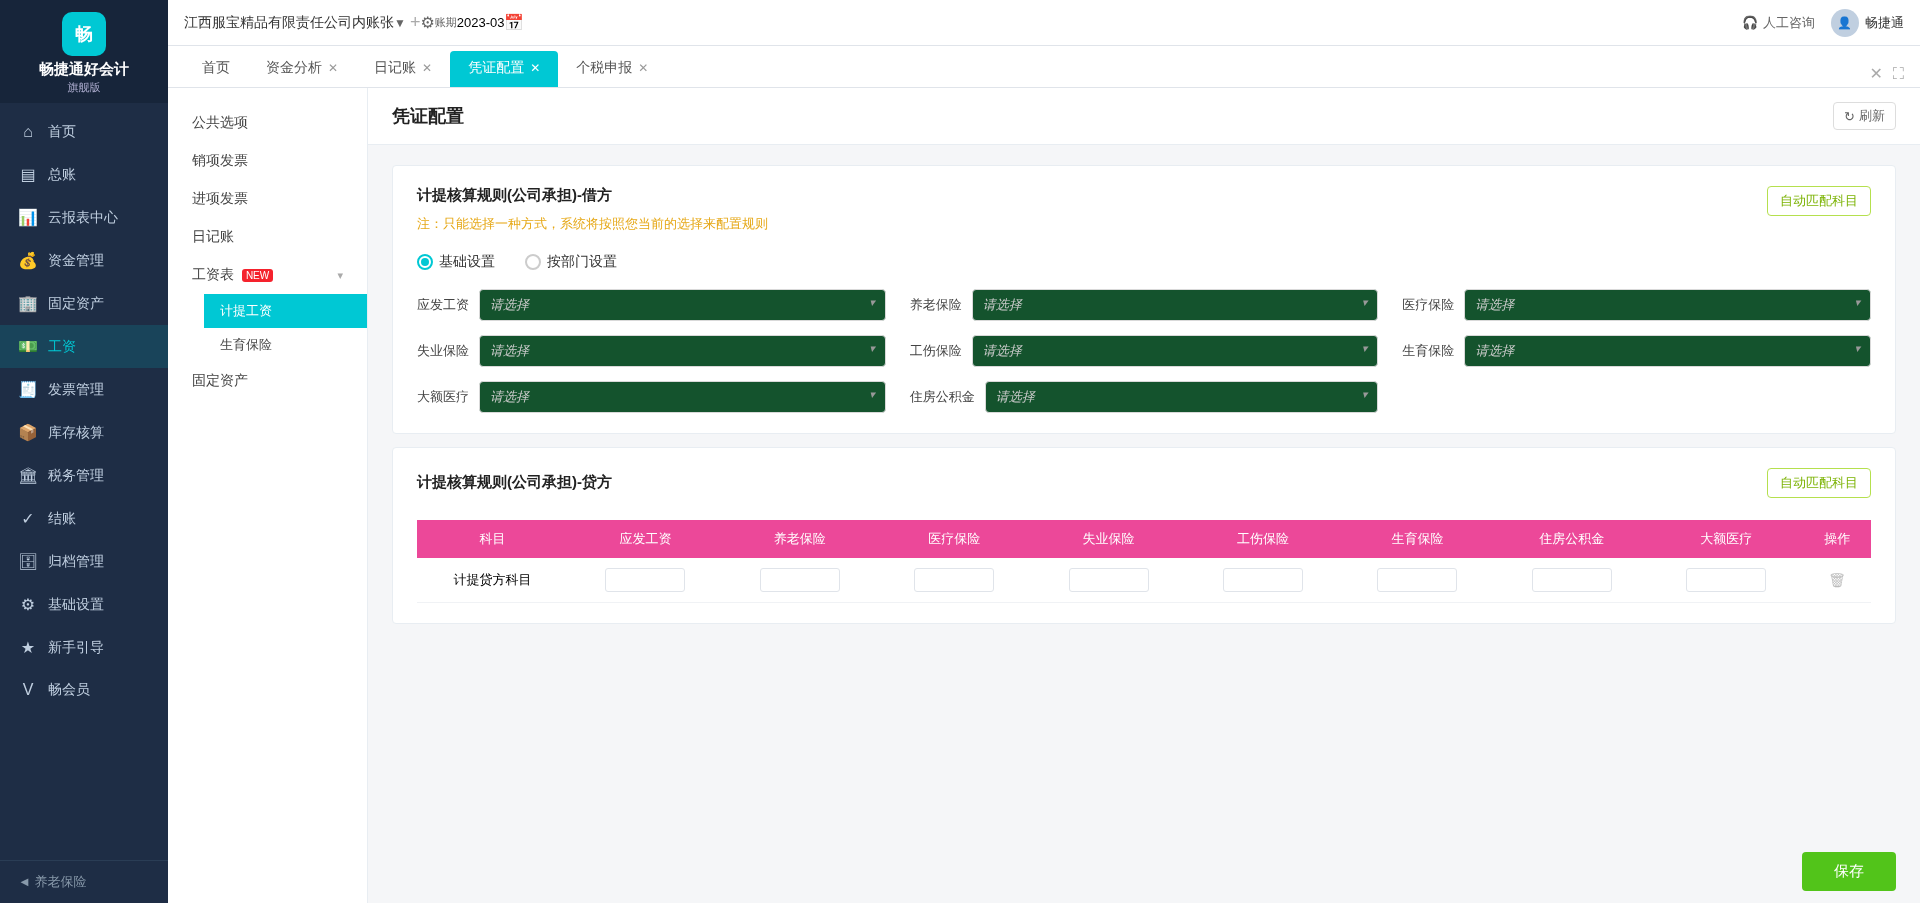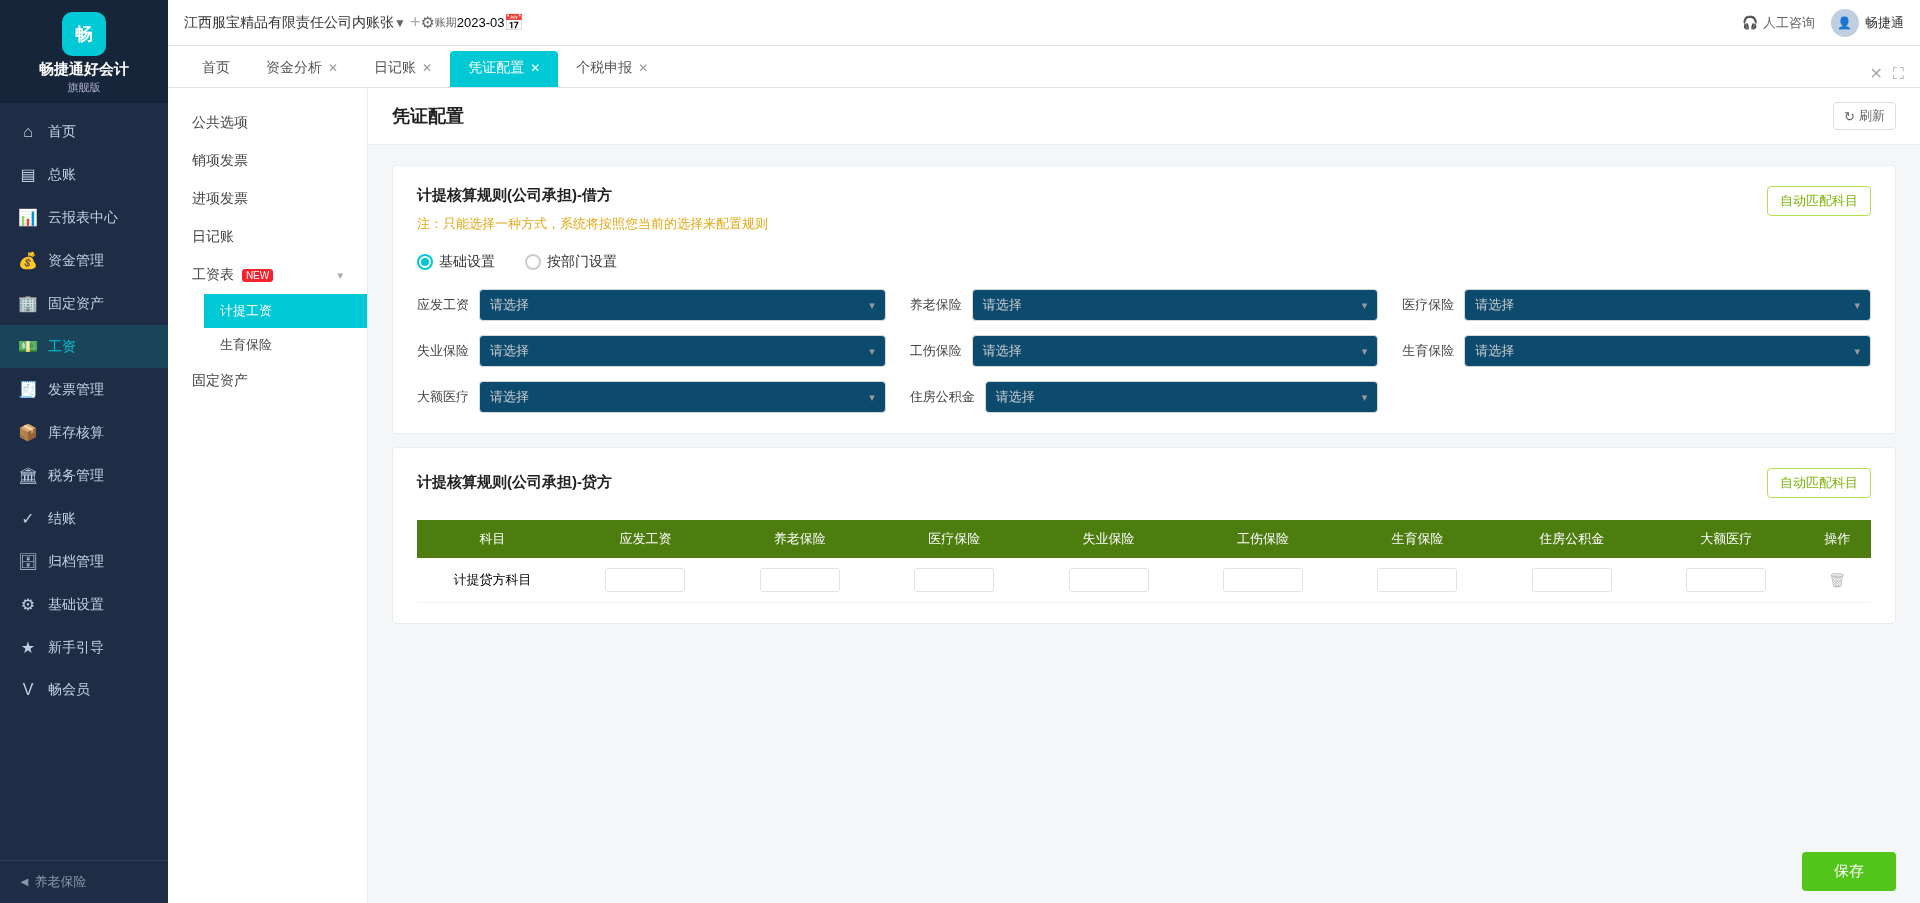--- a/index.html
+++ b/index.html
@@ -330,35 +330,36 @@
     .form-label {
       font-size: 13px; color: #444; white-space: nowrap; min-width: 52px;
     }
     .form-select {
       flex: 1;
       border: 1px solid #d9d9d9;
       border-radius: 4px;
       padding: 6px 10px;
       font-size: 13px;
       color: #bbb;
-      background: #0c4a6e;
-      display: flex; align-items: center; justify-content: space-between;
+      background: #14532d;
+      display: flex; align-items: flex-start; justify-content: space-between;
       cursor: pointer;
       min-width: 0;
+      font-style: italic;
     }
     .select-arrow { color: #999; font-size: 11px; }
 
     
     .credit-table {
       width: 100%;
       border-collapse: collapse;
       font-size: 13px;
     }
     .credit-table thead tr {
-      background: #4d7c0f;
+      background: #ec4899;
       color: #fff;
     }
     .credit-table thead th {
       padding: 10px 8px;
       text-align: center;
       font-weight: normal;
       border: none;
     }
     .credit-table tbody tr {
       background: #fff;

